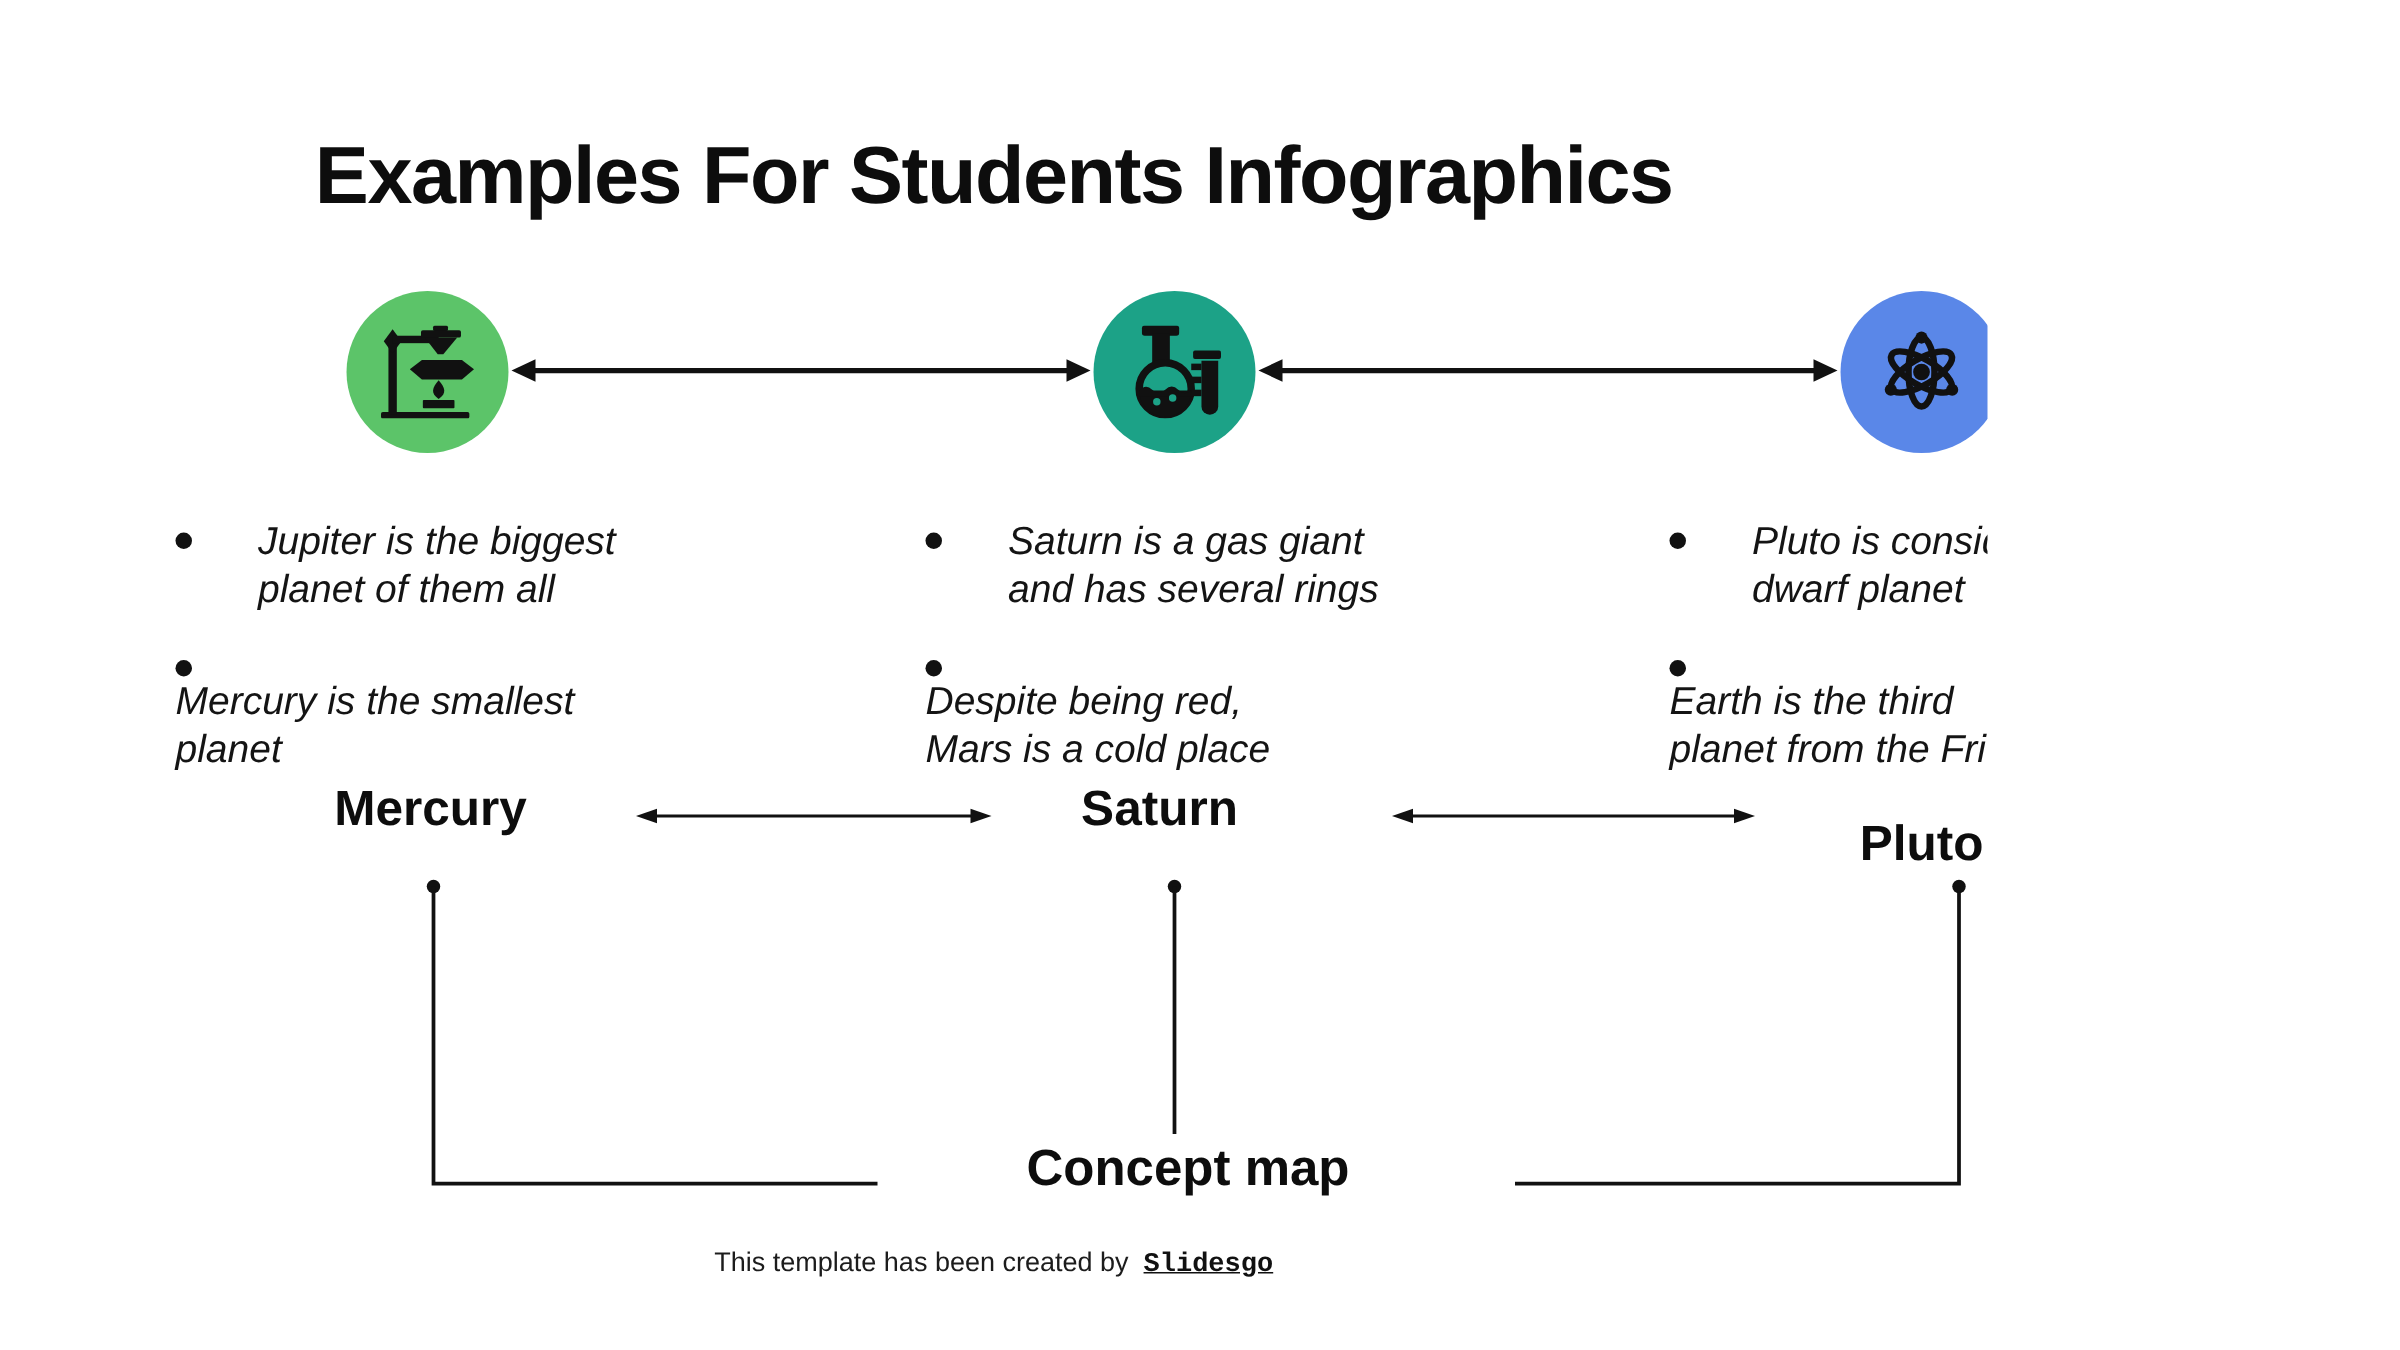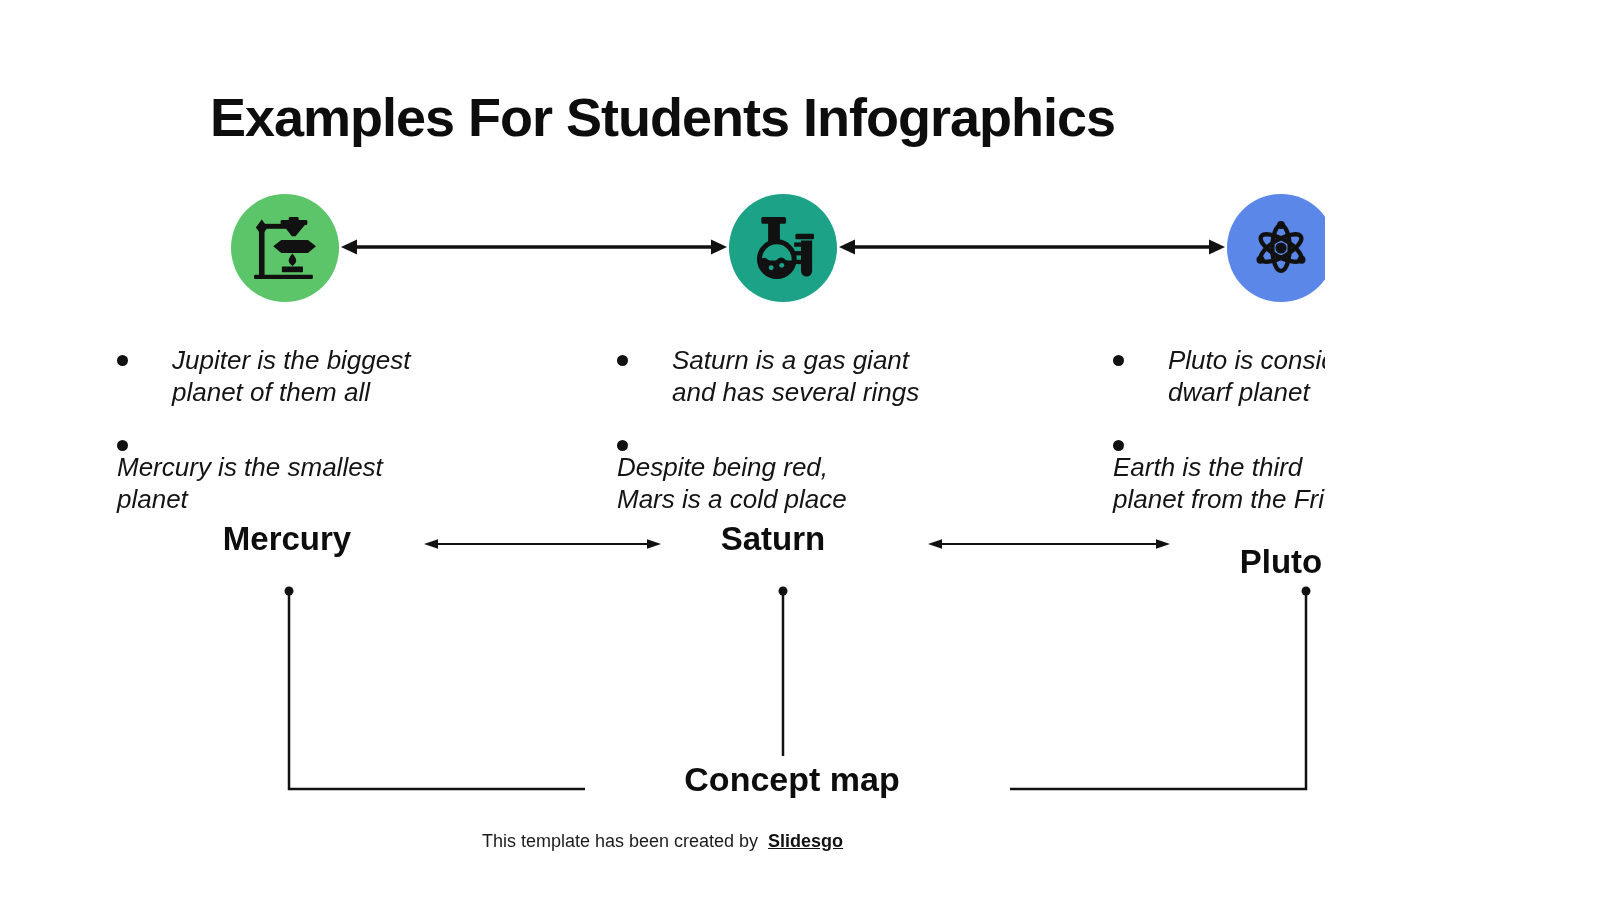--- a/index.html
+++ b/index.html
@@ -107,20 +107,21 @@
     text-align: center;
     font-size: 18px;
     color: #1c1c1c;
   }
   .attribution .brand {
     font-weight: 700;
     text-decoration: underline;
     margin-left: 5px;
     color: #111111;
     cursor: pointer;
+    font-family: Liberation Mono, monospace;
   }
 </style>
 </head>
 <body>
 
 <div class="slide">
 
   <h1 class="page-title">Examples For Students Infographics</h1>
 
   <svg class="lines-layer" viewBox="0 0 1600 900" xmlns="http://www.w3.org/2000/svg">

